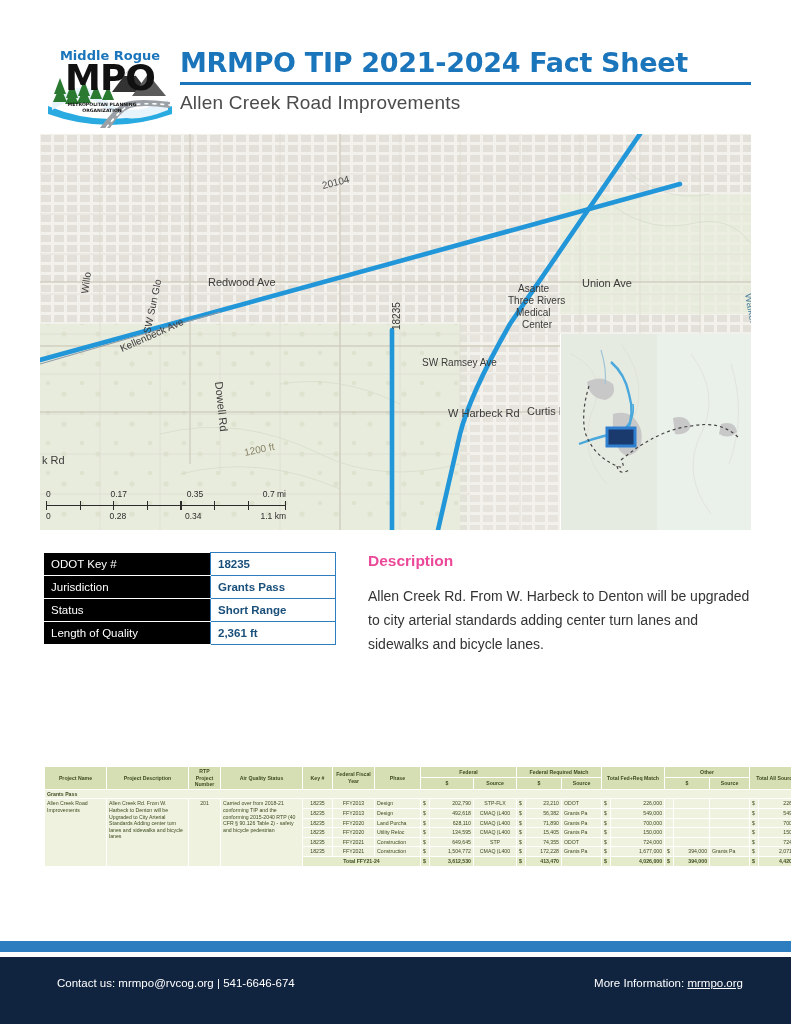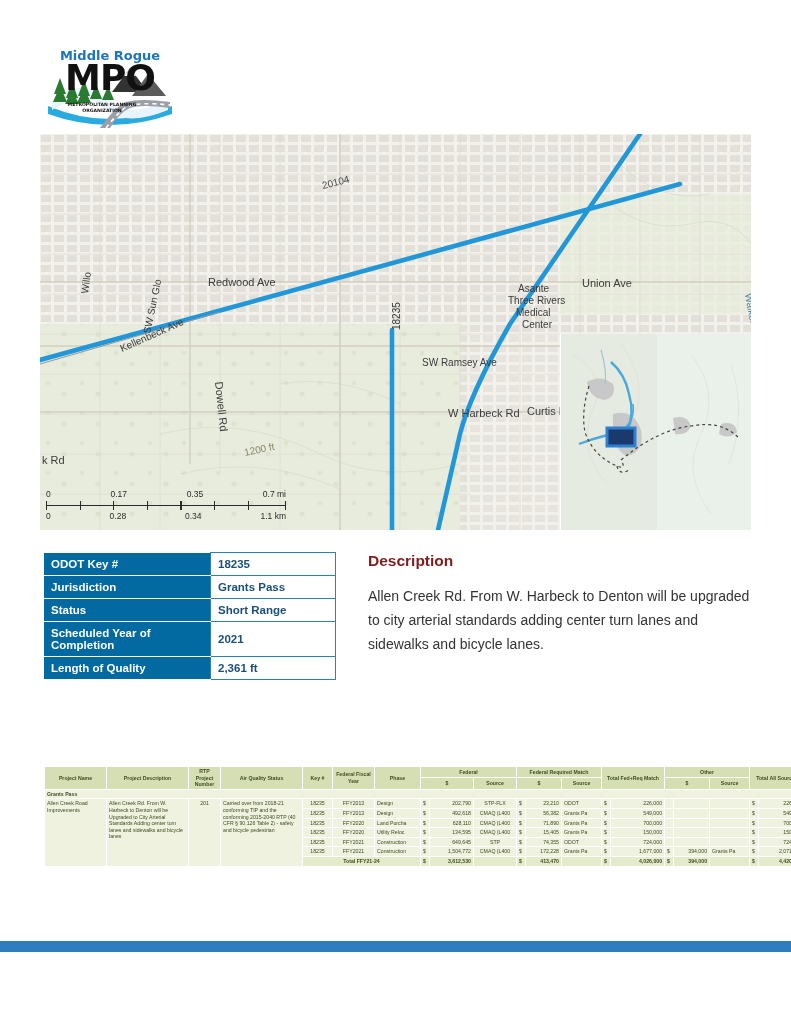--- a/index.html
+++ b/index.html
@@ -38,34 +38,34 @@
   .scalebar .bar .line{position:absolute;left:0;right:0;top:4px;height:1.4px;background:#2b2b2b;}
   .scalebar .bar .tick{position:absolute;top:0px;width:1.2px;height:9px;background:#2b2b2b;}
 
   
   .info-table{position:absolute;left:44px;top:552px;width:292px;border-collapse:collapse;}
   .info-table td{
     font-size:11.5px;padding:5px 7px;vertical-align:middle;
     font-family:"Liberation Sans", sans-serif;
   }
   .info-table td.k{
-    background:#0369a1;color:#ffffff;font-weight:bold;width:152px;
+    background:#000000;color:#ffffff;font-weight:normal;width:152px;
     border-bottom:1.5px solid #ffffff;
   }
   .info-table td.v{
     background:#ffffff;color:#1a4f7a;font-weight:bold;
     border-bottom:1.5px solid #2E7DBF;border-left:1.5px solid #2E7DBF;
     border-right:1.5px solid #2E7DBF;
   }
   .info-table tr:first-child td.v{border-top:1.5px solid #2E7DBF;}
 
   
   .desc{position:absolute;left:368px;top:552px;width:390px;}
   .desc h2{
-    margin:0 0 14px 0;font-size:15.5px;color:#7f1d1d;font-weight:bold;
+    margin:0 0 14px 0;font-size:15.5px;color:#ec4899;font-weight:bold;
     font-family:"Liberation Sans", sans-serif;
   }
   .desc p{
     margin:0;font-size:14px;line-height:24px;color:#333;
     font-family:"Liberation Sans", sans-serif;
   }
 
   
   .fin-wrap{position:absolute;left:44px;top:766px;width:704px;}
   table.fin{border-collapse:collapse;width:704px;table-layout:fixed;
@@ -122,20 +122,25 @@
         </g>
         <path d="M56 84 Q72 62 82 58 Q96 54 126 58 L126 64 Q98 60 86 64 Q76 68 66 84 Z" fill="#9aa0a6"></path>
         <path d="M62 84 Q76 66 84 62 Q98 58 126 61" stroke="#ffffff" stroke-width="1.6" fill="none" stroke-dasharray="4 4"></path>
         <text x="66" y="16" text-anchor="middle" font-family="DejaVu Sans, sans-serif" font-size="13" font-weight="bold" fill="#1B75BB">Middle Rogue</text>
         <text x="66" y="46" text-anchor="middle" font-family="DejaVu Sans, sans-serif" font-size="36" font-weight="bold" fill="#111111" letter-spacing="-1">MPO</text>
         <text x="58" y="62" text-anchor="middle" font-family="DejaVu Sans, sans-serif" font-size="4.6" font-weight="bold" fill="#111111">METROPOLITAN PLANNING</text>
         <text x="58" y="68" text-anchor="middle" font-family="DejaVu Sans, sans-serif" font-size="4.6" font-weight="bold" fill="#111111">ORGANIZATION</text>
       </svg>
     </div>
 
+    <div class="title-block">
+      <div class="main-title">MRMPO TIP 2021-2024 Fact Sheet</div>
+      <div class="title-rule"></div>
+      <div class="sub-title">Allen Creek Road Improvements</div>
+    </div>
   </div>
 
   <div class="map-wrap">
     <svg class="map-svg" width="711" height="396" viewBox="0 0 711 396">
       <defs>
         <pattern id="blk" width="26" height="20" patternUnits="userSpaceOnUse">
           <rect width="26" height="20" fill="#f2f1ec"></rect>
           <rect x="1" y="1" width="10" height="7" fill="#e2e0d8"></rect>
           <rect x="14" y="1" width="10" height="7" fill="#e2e0d8"></rect>
           <rect x="1" y="11" width="10" height="7" fill="#e2e0d8"></rect>
@@ -276,24 +281,20 @@
       </tr>
       <tr>
         <td class="k">Jurisdiction</td>
         <td class="v">Grants Pass</td>
       </tr>
       <tr>
         <td class="k">Status</td>
         <td class="v">Short Range</td>
       </tr>
       <tr>
-        <td class="k">Scheduled Year of Completion</td>
-        <td class="v">2021</td>
-      </tr>
-      <tr>
         <td class="k">Length of Quality</td>
         <td class="v">2,361 ft</td>
       </tr>
     </tbody>
   </table>
 
   <div class="desc">
     <h2>Description</h2>
     <p>Allen Creek Rd. From W. Harbeck to Denton will be upgraded to city arterial standards adding center turn lanes and sidewalks and bicycle lanes.</p>
   </div>
@@ -483,14 +484,21 @@
           <td class="num">394,000</td>
           <td></td>
           <td class="dol">$</td>
           <td class="num">4,420,000</td>
         </tr>
       </tbody>
     </table>
   </div>
 
   <div class="footer-stripe"></div>
+  <div class="footer">
+    <div class="contact">Contact us: mrmpo@rvcog.org  |  541-6646-674</div>
+    <div class="more">
+      <span>More Information:</span>
+      <a href="#">mrmpo.org</a>
+    </div>
+  </div>
 
 </div>
 
 </body></html>

